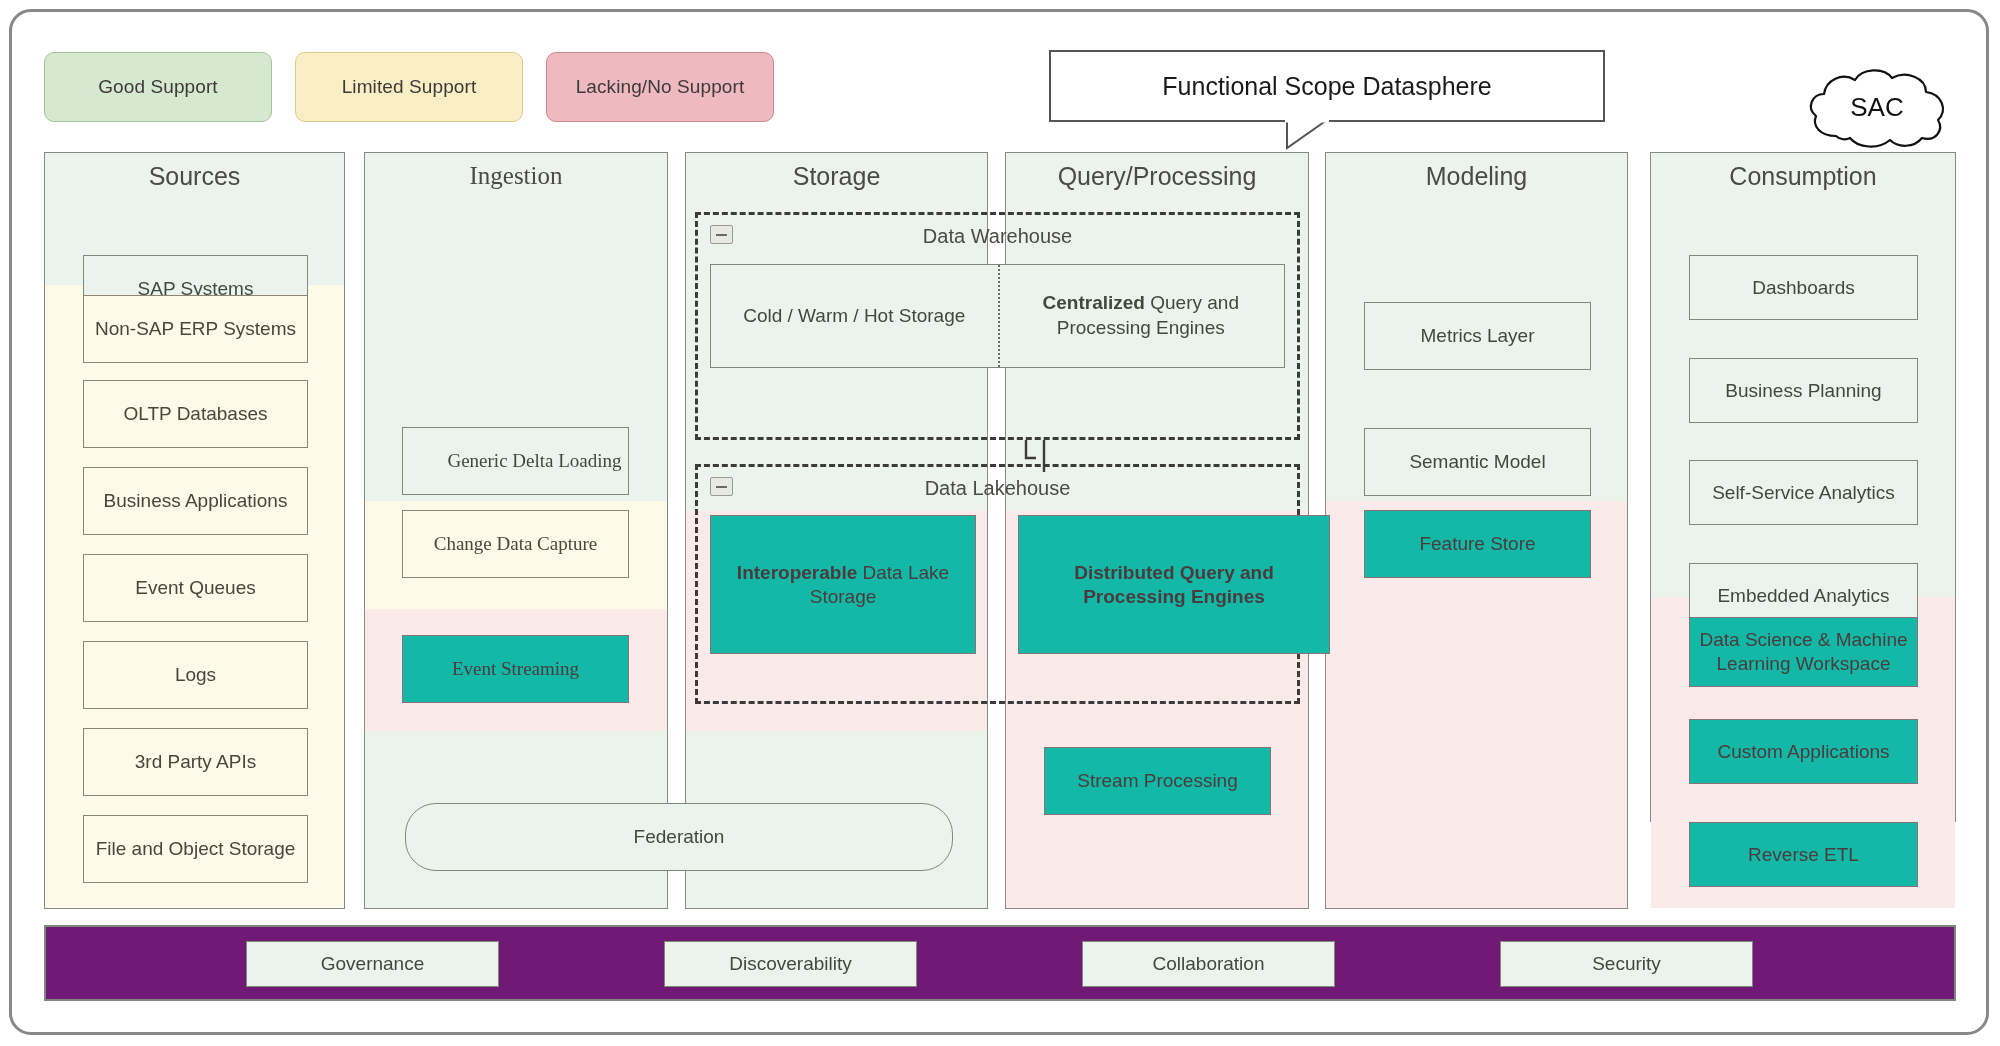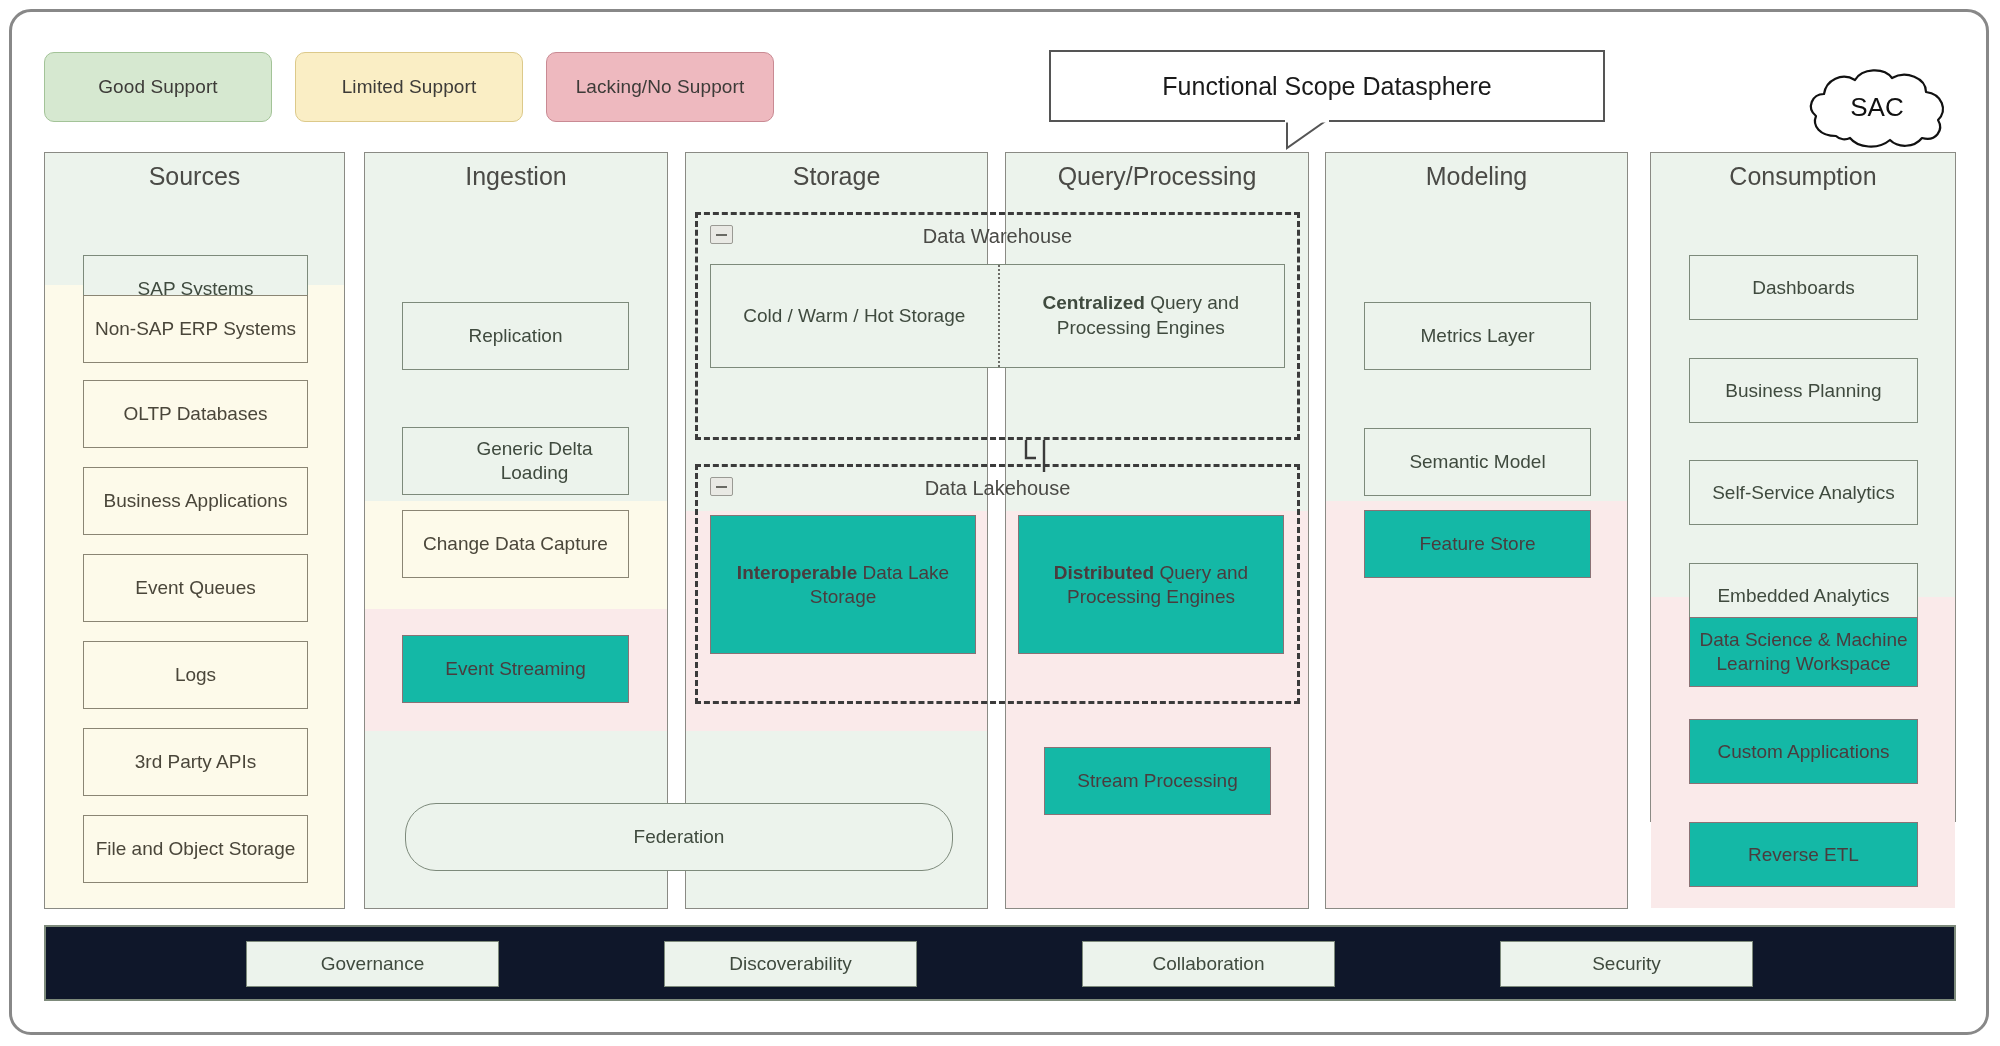--- a/index.html
+++ b/index.html
@@ -106,21 +106,21 @@
   }
   .dw-divider{
     position:absolute;top:0;bottom:0;width:0;border-left:2.5px dotted #6b6b66;
   }
 
   .connector{position:absolute;z-index:5;}
 
   
   .bottom-bar{
     position:absolute;left:44px;top:925px;width:1912px;height:76px;
-    background:#0f172a;border:2.4px solid #7d8a7b;box-sizing:border-box;z-index:2;
+    background:#701a75;border:2.4px solid #7d8a7b;box-sizing:border-box;z-index:2;
   }
   .bottom-item{
     position:absolute;top:14px;height:46px;
     background:#ecf3ec;border:1.6px solid #7d8a7b;box-sizing:border-box;
     display:flex;align-items:center;justify-content:center;
     font-size:19px;color:#3f4a3e;
   }
 </style>
 </head>
 <body>
@@ -166,28 +166,27 @@
       <div class="item it-green" style="left:38px;top:58px;width:225px;height:68px;">SAP Systems</div>
       <div class="item it-yellow" style="left:38px;top:142px;width:225px;height:68px;">Non-SAP ERP Systems</div>
       <div class="item it-yellow" style="left:38px;top:227px;width:225px;height:68px;">OLTP Databases</div>
       <div class="item it-yellow" style="left:38px;top:314px;width:225px;height:68px;">Business Applications</div>
       <div class="item it-yellow" style="left:38px;top:401px;width:225px;height:68px;">Event Queues</div>
       <div class="item it-yellow" style="left:38px;top:488px;width:225px;height:68px;">Logs</div>
       <div class="item it-yellow" style="left:38px;top:575px;width:225px;height:68px;">3rd Party APIs</div>
       <div class="item it-yellow" style="left:38px;top:662px;width:225px;height:68px;">File and Object Storage</div>
     </div>
 
-    <div class="col" style="left:320px;width:304px;height:757px;">
+    <div class="col" style="left:320px;width:304px;height:757px;font-family:Liberation Serif, serif;">
       <div class="band bg-green" style="top:0;height:348px;width:302px;"></div>
       <div class="band bg-yellow" style="top:348px;height:108px;width:302px;"></div>
       <div class="band bg-pink" style="top:456px;height:122px;width:302px;"></div>
       <div class="band bg-green" style="top:578px;height:177px;width:302px;"></div>
       <div class="col-head">Ingestion</div>
 
-      <div class="item it-green" style="left:37px;top:105px;width:227px;height:68px;">Replication</div>
       <div class="item it-green" style="left:37px;top:230px;width:227px;height:68px;padding-left:44px;">Generic Delta Loading</div>
       <div class="item it-yellow" style="left:37px;top:357px;width:227px;height:68px;">Change Data Capture</div>
       <div class="item it-pink" style="left:37px;top:482px;width:227px;height:68px;">Event Streaming</div>
     </div>
 
     <div class="item it-green" style="left:361px;top:607px;width:548px;height:68px;z-index:7;border-radius:31px;">Federation</div>
 
     <div class="col" style="left:641px;width:303px;height:757px;">
       <div class="band bg-green" style="top:0;height:358px;width:301px;"></div>
       <div class="band bg-pink" style="top:358px;height:220px;width:301px;"></div>
@@ -226,21 +225,21 @@
 
     <div class="group" style="left:651px;top:312px;width:605px;height:240px;">
       <div class="collapse-icon">
           <span></span>
         </div>
       <div class="group-title">Data Lakehouse</div>
     </div>
     <div class="item it-pink" style="left:666px;top:363px;width:266px;height:139px;z-index:5;">
       <span><b>Interoperable</b><span> Data Lake Storage</span></span>
     </div>
-    <div class="item it-pink" style="left:974px;top:363px;width:266px;height:139px;z-index:5;">
+    <div class="item it-pink" style="left:974px;top:363px;width:312px;height:139px;z-index:5;font-weight:bold;">
       <span><b>Distributed</b><span> Query and Processing Engines</span></span>
     </div>
 
     <div class="col" style="left:1281px;width:303px;height:757px;">
       <div class="band bg-green" style="top:0;height:348px;width:301px;"></div>
       <div class="band bg-pink" style="top:348px;height:407px;width:301px;"></div>
       <div class="col-head">Modeling</div>
 
       <div class="item it-green" style="left:38px;top:105px;width:227px;height:68px;">Metrics Layer</div>
       <div class="item it-green" style="left:38px;top:231px;width:227px;height:68px;">Semantic Model</div>

